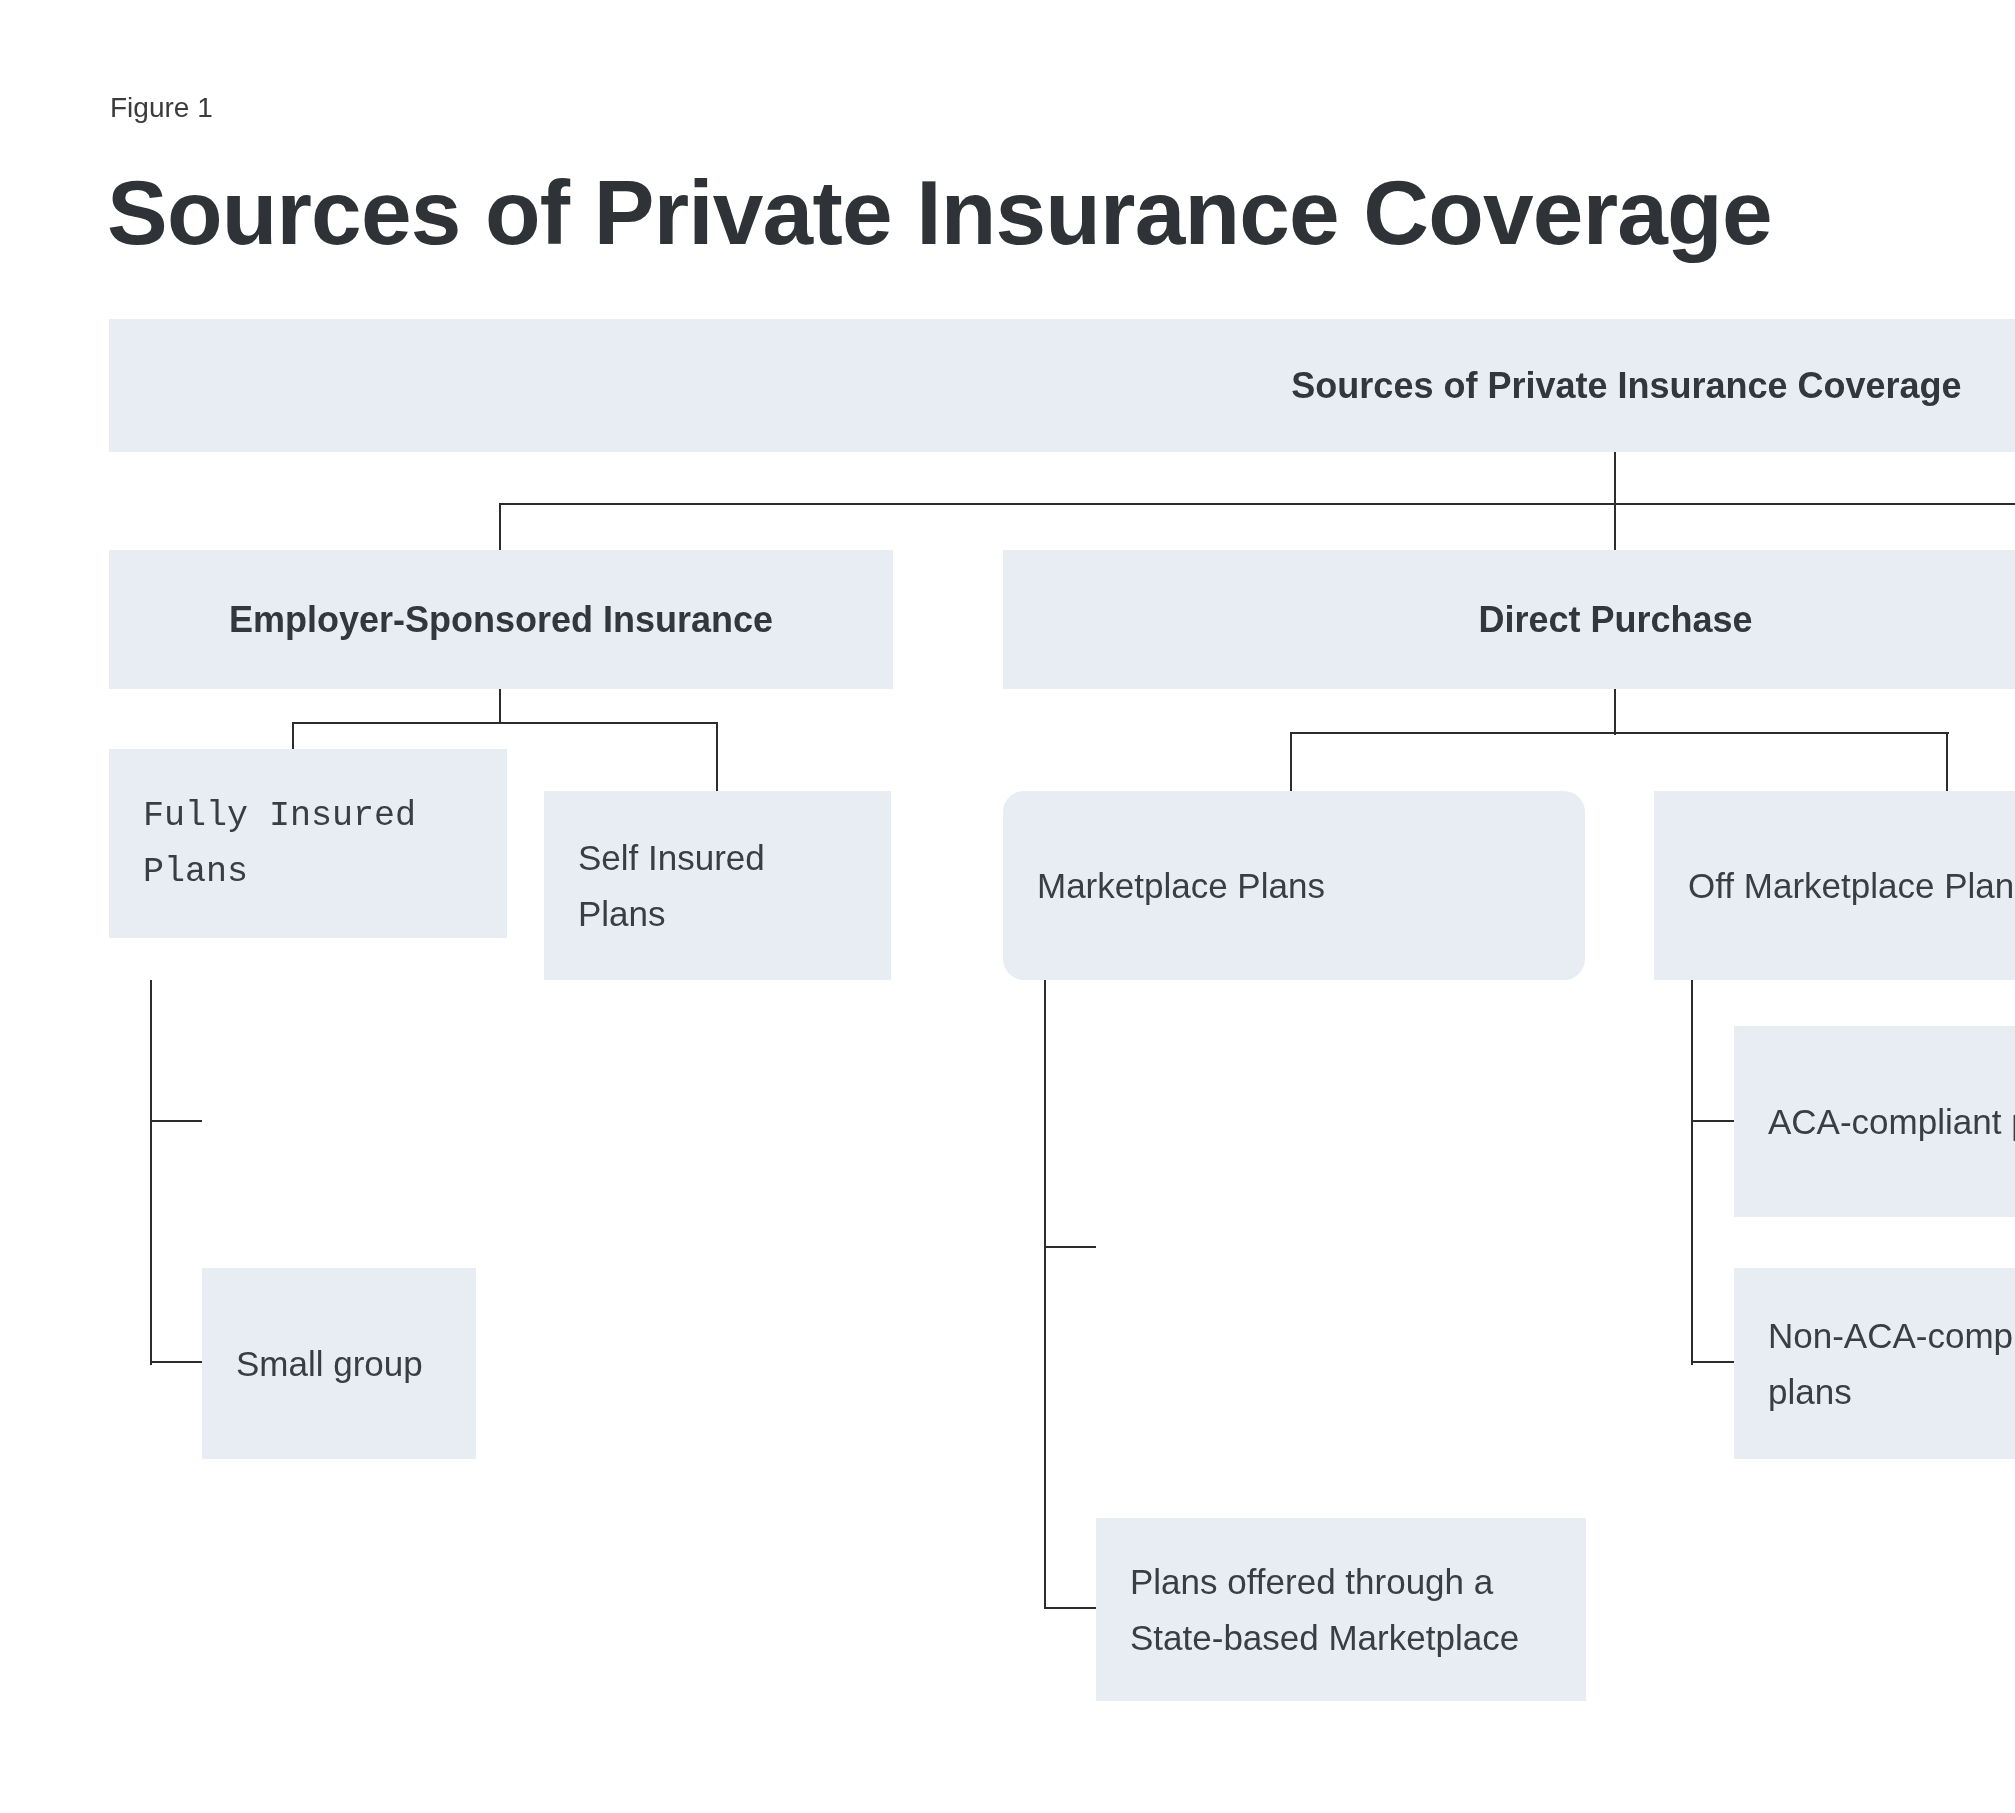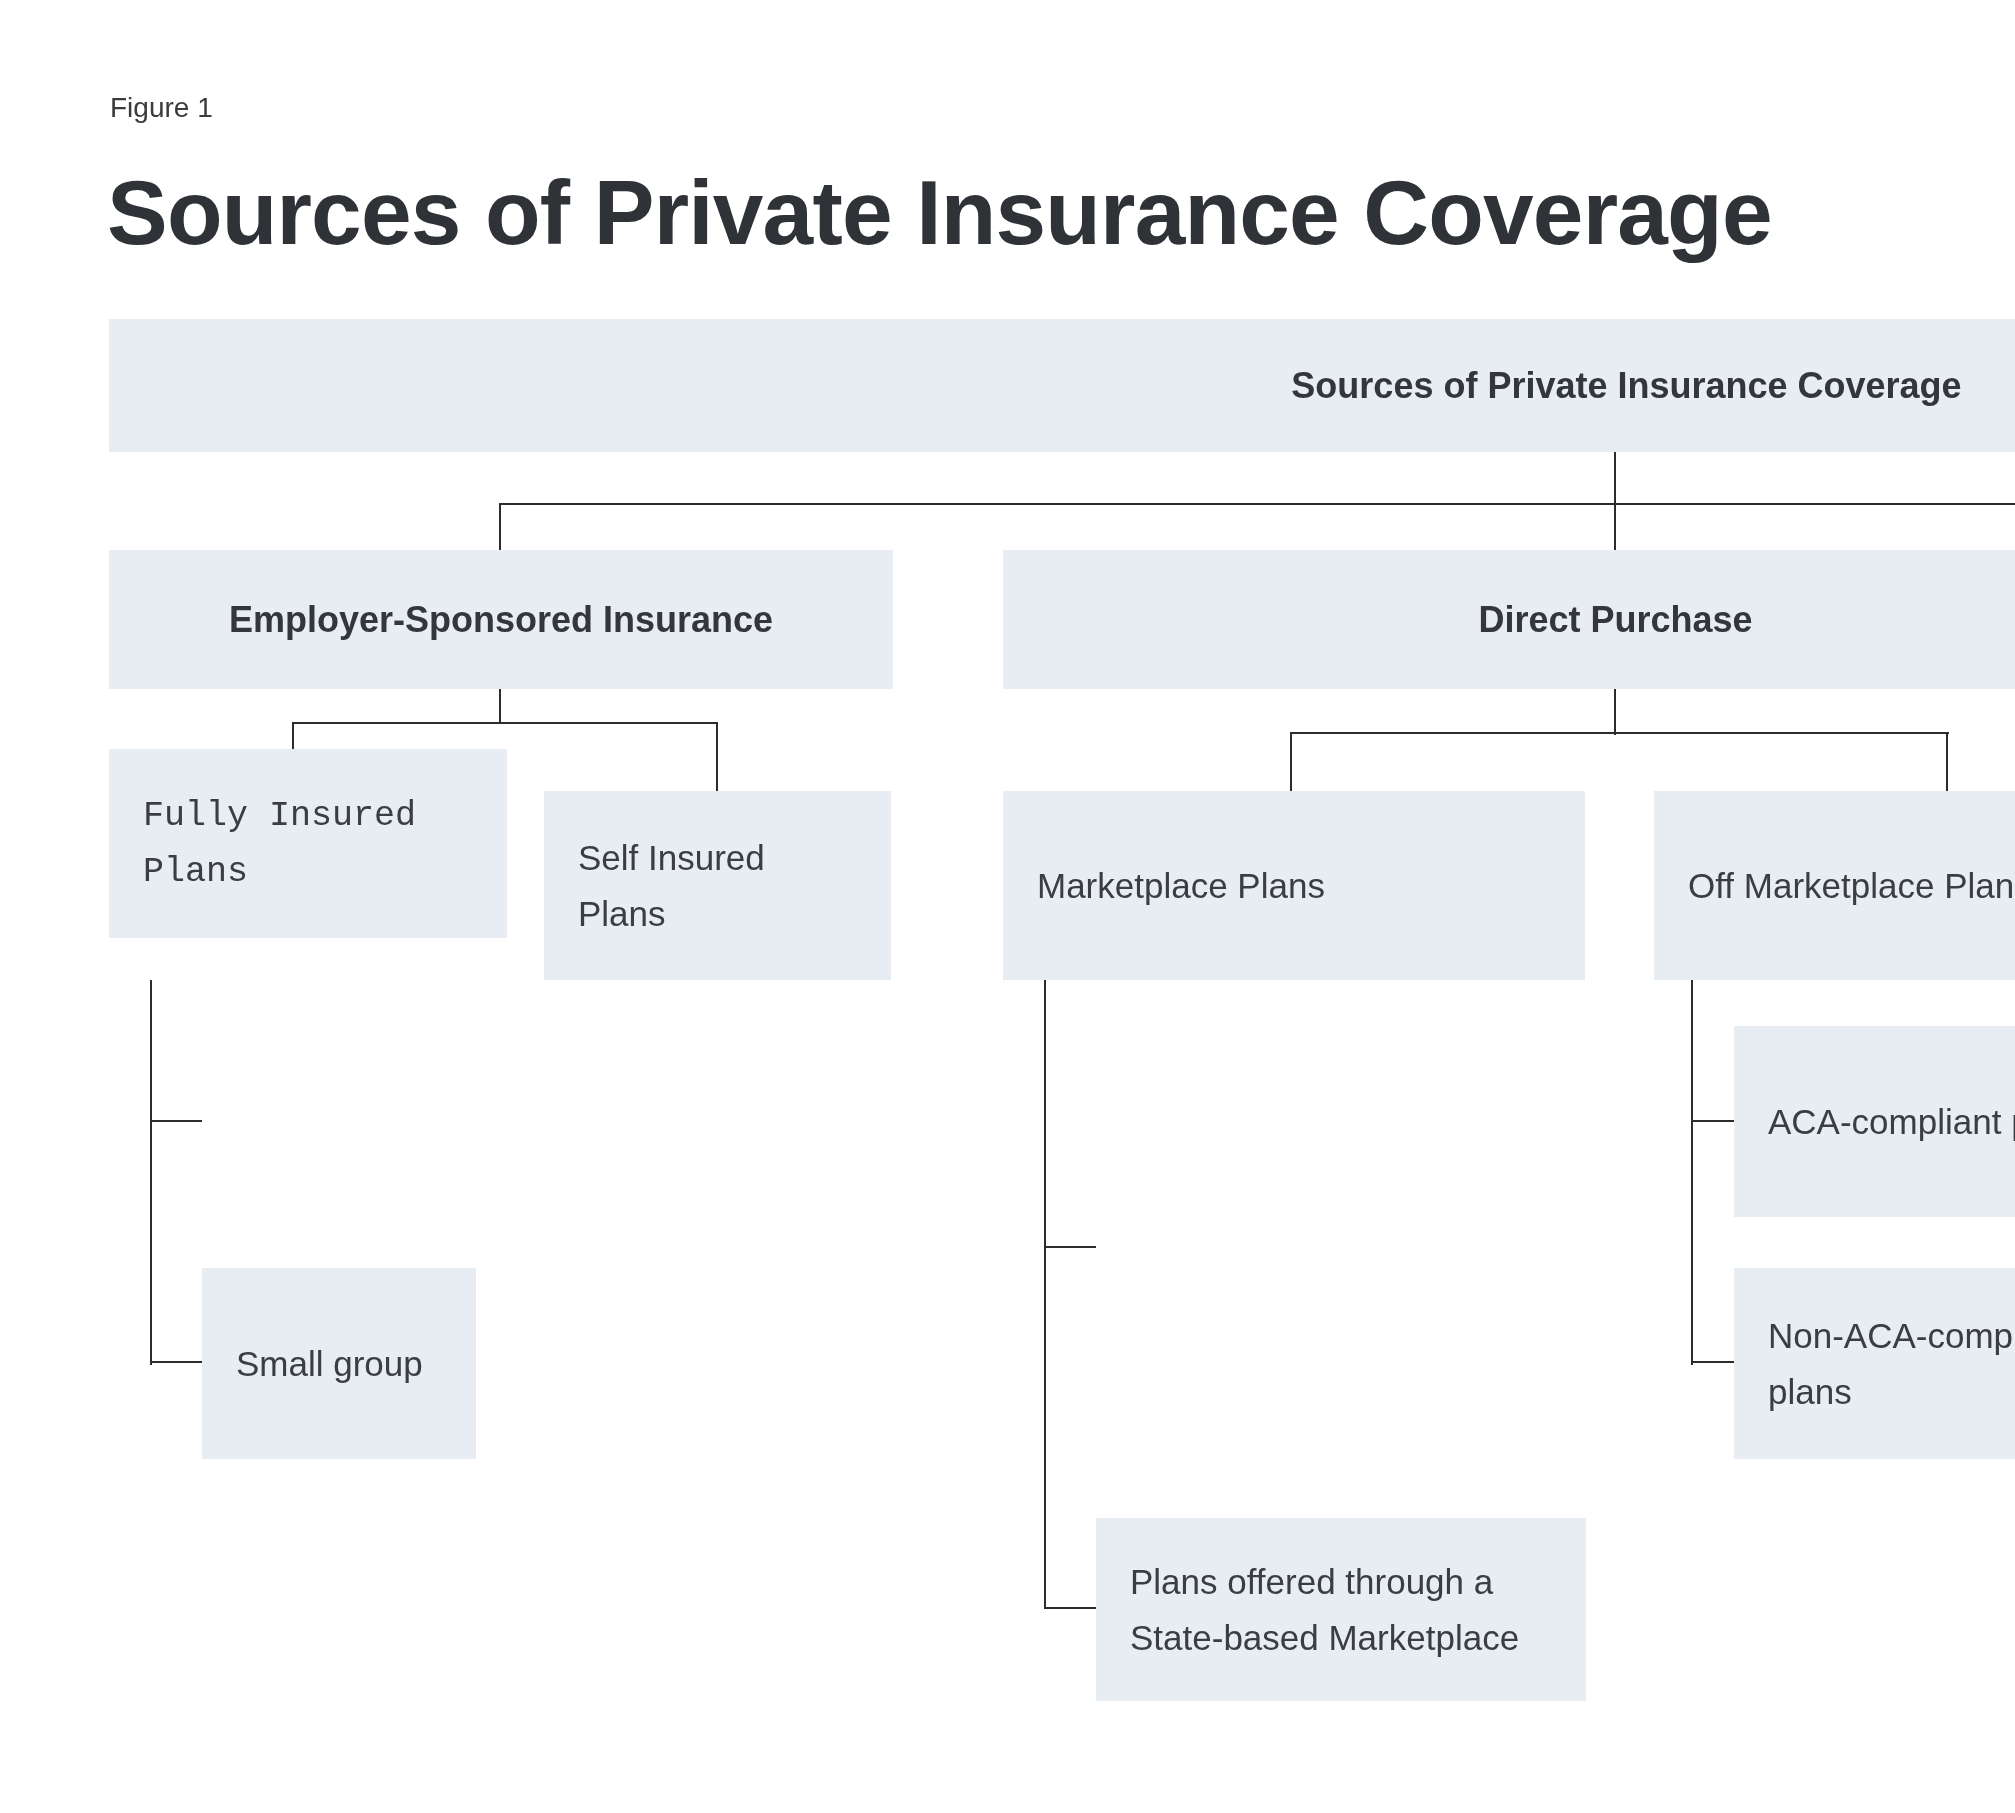--- a/index.html
+++ b/index.html
@@ -55,21 +55,21 @@
   <div class="vline" style="left:1946px;top:732px;height:59px;"></div>
 
   <div class="box leftpad" style="left:109px;top:749px;width:398px;height:189px;font-family:Liberation Mono, monospace;">
     <span>Fully Insured
 Plans</span>
   </div>
   <div class="box leftpad" style="left:544px;top:791px;width:347px;height:189px;">
     <span>Self Insured
 Plans</span>
   </div>
-  <div class="box leftpad" style="left:1003px;top:791px;width:582px;height:189px;">
+  <div class="box leftpad" style="left:1003px;top:791px;width:582px;height:189px;border-radius:21px;">
     <span>Marketplace Plans</span>
   </div>
   <div class="box leftpad" style="left:1654px;top:791px;width:574px;height:189px;">
     <span>Off Marketplace Plans</span>
   </div>
 
   <div class="vline" style="left:150px;top:980px;height:385px;"></div>
   <div class="hline" style="left:150px;top:1120px;width:52px;"></div>
   <div class="hline" style="left:150px;top:1361px;width:52px;"></div>
 

